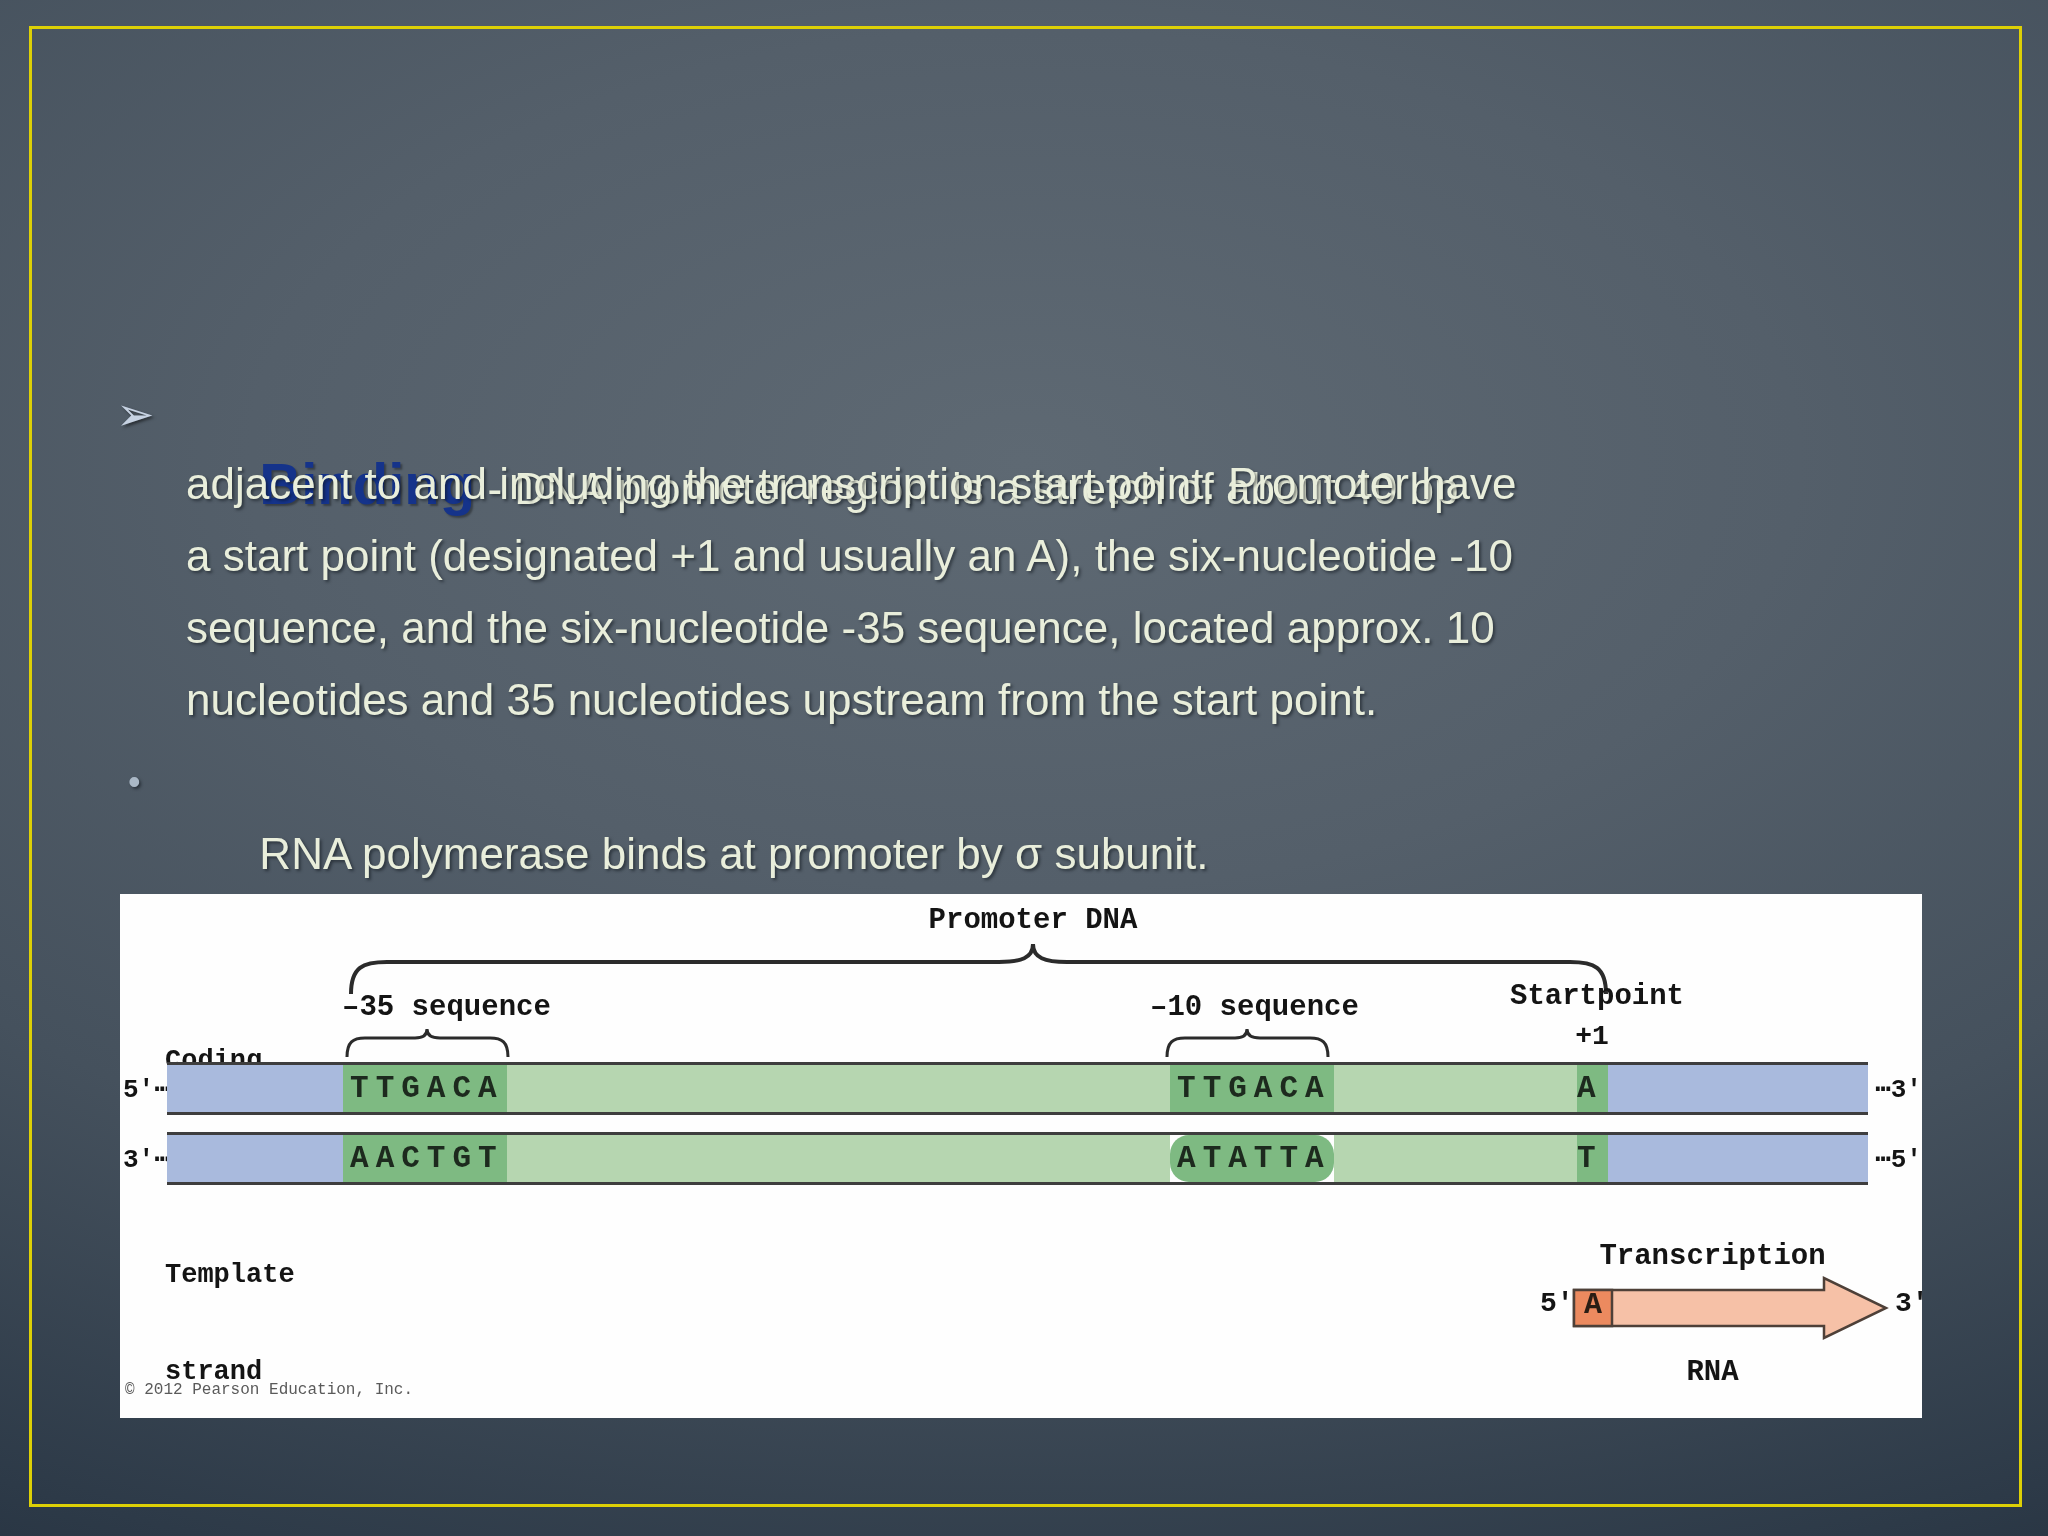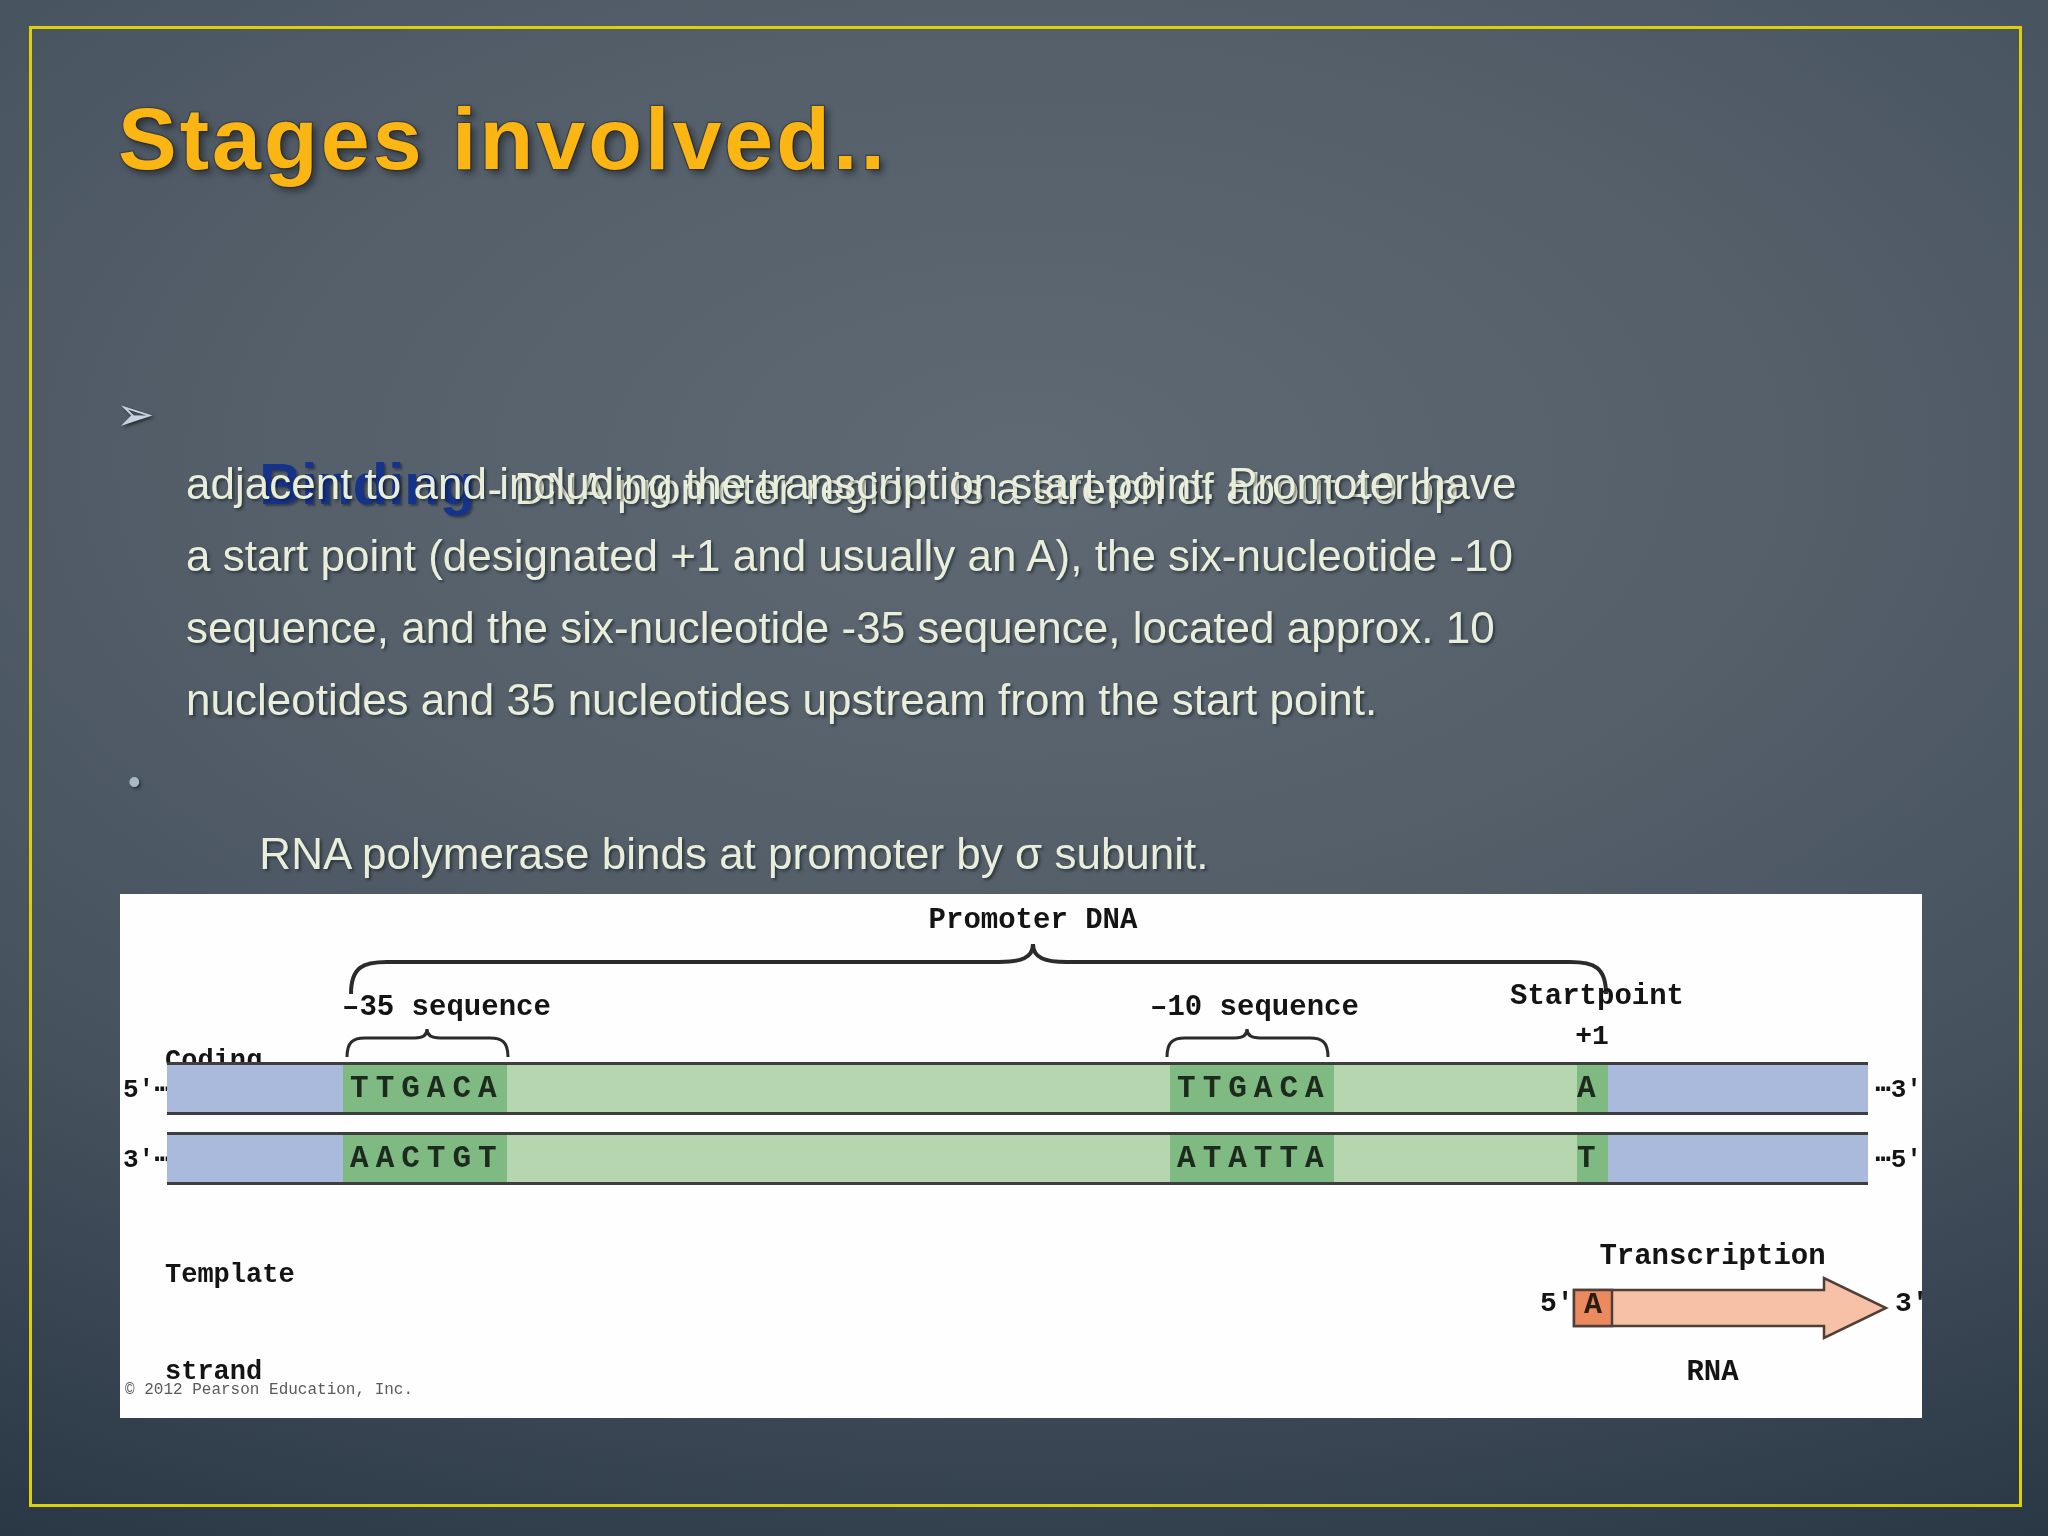--- a/index.html
+++ b/index.html
@@ -76,21 +76,20 @@
     font-weight:bold;font-size:30px;color:#2a1d14;
   }
   #copyright{position:absolute;left:5px;top:487px;font-size:16px;color:#5a5a5a;}
 </style>
 </head>
 <body>
 
 <div id="slide">
   <div id="frame"></div>
 
-  <div id="title">Stages involved..</div>
 
   <div id="textblock">
     <div class="tline">
       <span class="bullet-arrow">➢</span><span class="binding">Binding</span><span> - DNA promoter region  is a stretch of about 40 bp</span>
     </div>
     <div class="tline">adjacent to and including the transcription start point. Promoter have</div>
     <div class="tline">a start point (designated +1 and usually an A), the six-nucleotide -10</div>
     <div class="tline">sequence, and the six-nucleotide -35 sequence, located approx. 10</div>
     <div class="tline">nucleotides and 35 nucleotides upstream from the start point.</div>
     <div class="tline bullet2">
@@ -142,21 +141,21 @@
     </div>
     <div class="end-label" style="left:1755px;top:168px;">⋯3′</div>
 
     <div class="end-label" style="left:3px;top:238px;">3′⋯</div>
     <div class="bar" style="top:238px;">
       <span class="seg blue" style="width:10.35%;"></span>
       <span class="seg dgreen" style="width:9.64%;">
           <span class="seqtxt">AACTGT</span>
         </span>
       <span class="seg lgreen" style="width:38.98%;"></span>
-      <span class="seg dgreen" style="width:9.64%;">
+      <span class="seg dgreen" style="width:9.64%;border-radius:19px;">
           <span class="seqtxt">ATATTA</span>
         </span>
       <span class="seg lgreen" style="width:14.29%;"></span>
       <span class="seg dgreen" style="width:1.82%;">
           <span class="basetxt">T</span>
         </span>
       <span class="seg blue" style="width:15.28%;"></span>
     </div>
     <div class="end-label" style="left:1755px;top:238px;">⋯5′</div>
 

